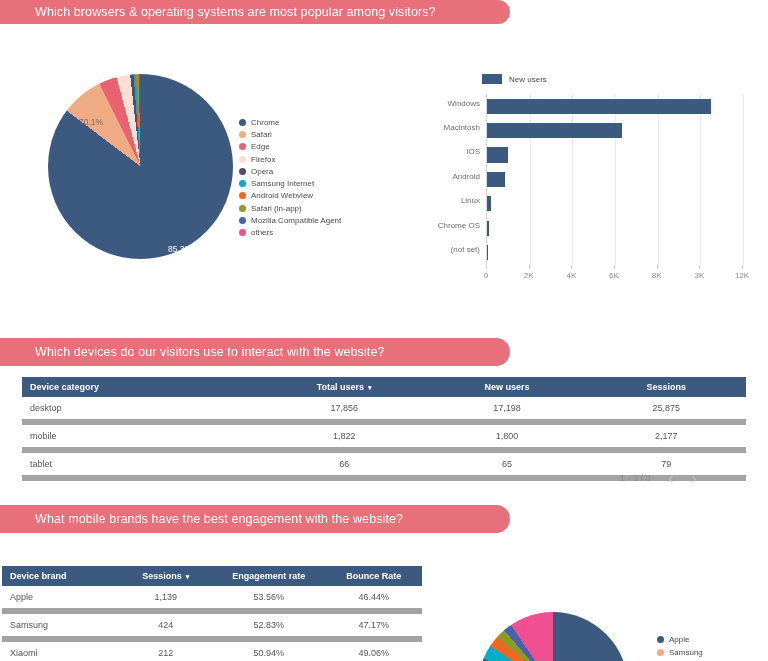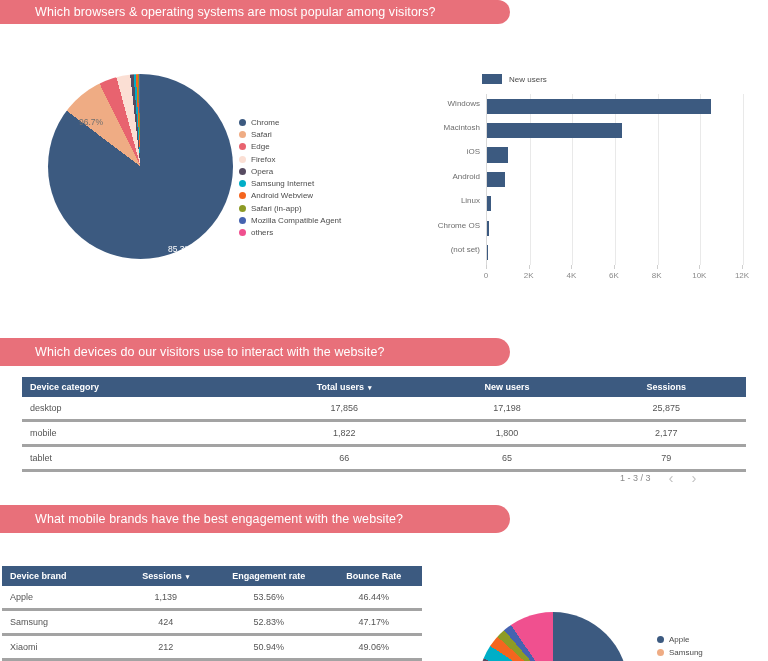--- a/index.html
+++ b/index.html
@@ -115,21 +115,21 @@
     font-weight: bold;
     padding: 5px 8px;
     text-align: center;
     white-space: nowrap;
   }
   .data-table thead th.left { text-align: left; }
   .data-table tbody td {
     color: #555555;
     padding: 6px 8px;
     text-align: center;
-    border-bottom: 3px solid #a3a3a3;
+    border-bottom: 6px solid #a3a3a3;
     background: #ffffff;
     white-space: nowrap;
   }
   .data-table tbody td.left { text-align: left; }
   .sort-caret { font-size: 7px; margin-left: 4px; vertical-align: middle; }
 
   #table1 { left: 22px; top: 377px; width: 724px; }
   #table2 { left: 2px; top: 566px; width: 420px; }
 
   
@@ -155,21 +155,21 @@
 <body>
 
 <div class="page">
 
   <div class="banner" id="banner1">
     <span class="banner-text">Which browsers &amp; operating systems are most popular among visitors?</span>
   </div>
 
   <div class="pie-wrap" id="pie1">
     <div class="pie-disc" id="pie1-disc" style="background: conic-gradient(rgb(60, 90, 128) 0deg, rgb(60, 90, 128) 307.08deg, rgb(239, 172, 132) 307.08deg, rgb(239, 172, 132) 333.72deg, rgb(232, 99, 111) 333.72deg, rgb(232, 99, 111) 344.88deg, rgb(251, 223, 212) 344.88deg, rgb(251, 223, 212) 353.52deg, rgb(87, 75, 97) 353.52deg, rgb(87, 75, 97) 355.68deg, rgb(0, 174, 199) 355.68deg, rgb(0, 174, 199) 357.12deg, rgb(244, 101, 31) 357.12deg, rgb(244, 101, 31) 358.2deg, rgb(141, 155, 38) 358.2deg, rgb(141, 155, 38) 358.92deg, rgb(70, 99, 176) 358.92deg, rgb(70, 99, 176) 359.64deg, rgb(240, 80, 143) 359.64deg, rgb(240, 80, 143) 360deg);"></div>
-    <div class="pie-label" style="left:36px; top:55px; color:#6e6e6e;">96.7%</div>
+    <div class="pie-label" style="left:36px; top:55px; color:#6e6e6e;">70.1%</div>
     <div class="pie-label" style="left:105px; top:182px;margin-left:20px;">85.3%</div>
   </div>
 
   <div class="legend" id="legend1">
       <div class="legend-row">
         <span class="legend-dot" style="background: rgb(60, 90, 128);"></span>
         <span class="legend-label">Chrome</span>
       </div>
       <div class="legend-row">
         <span class="legend-dot" style="background: rgb(239, 172, 132);"></span>
@@ -255,21 +255,21 @@
         <div class="xtick-label" style="left: 0px;">0</div>
         <div class="xtick" style="left: 42.6667px;"></div>
         <div class="xtick-label" style="left: 42.6667px;">2K</div>
         <div class="xtick" style="left: 85.3333px;"></div>
         <div class="xtick-label" style="left: 85.3333px;">4K</div>
         <div class="xtick" style="left: 128px;"></div>
         <div class="xtick-label" style="left: 128px;">6K</div>
         <div class="xtick" style="left: 170.667px;"></div>
         <div class="xtick-label" style="left: 170.667px;">8K</div>
         <div class="xtick" style="left: 213.333px;"></div>
-        <div class="xtick-label" style="left: 213.333px;">10K</div>
+        <div class="xtick-label" style="left: 213.333px;">3K</div>
         <div class="xtick" style="left: 256px;"></div>
         <div class="xtick-label" style="left: 256px;">12K</div>
       </div>
   </div>
 
   <div class="banner" id="banner2">
     <span class="banner-text">Which devices do our visitors use to interact with the website?</span>
   </div>
 
   <table class="data-table" id="table1">

